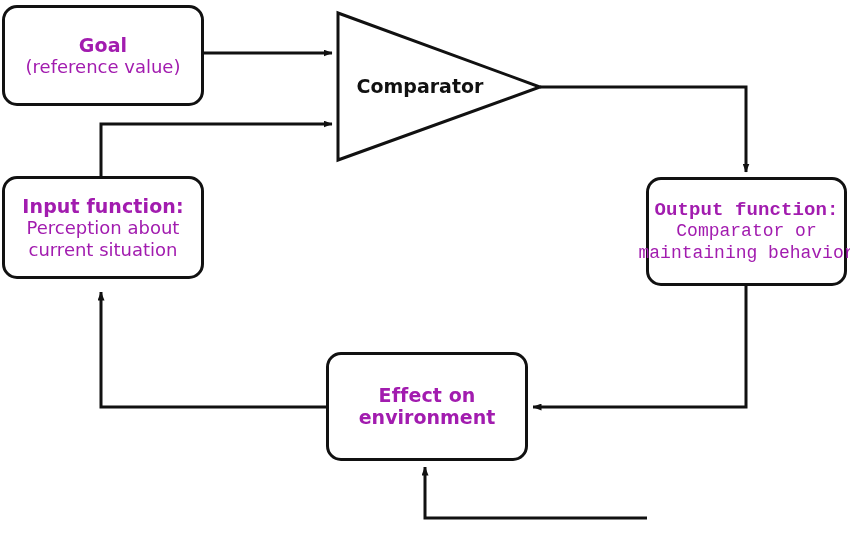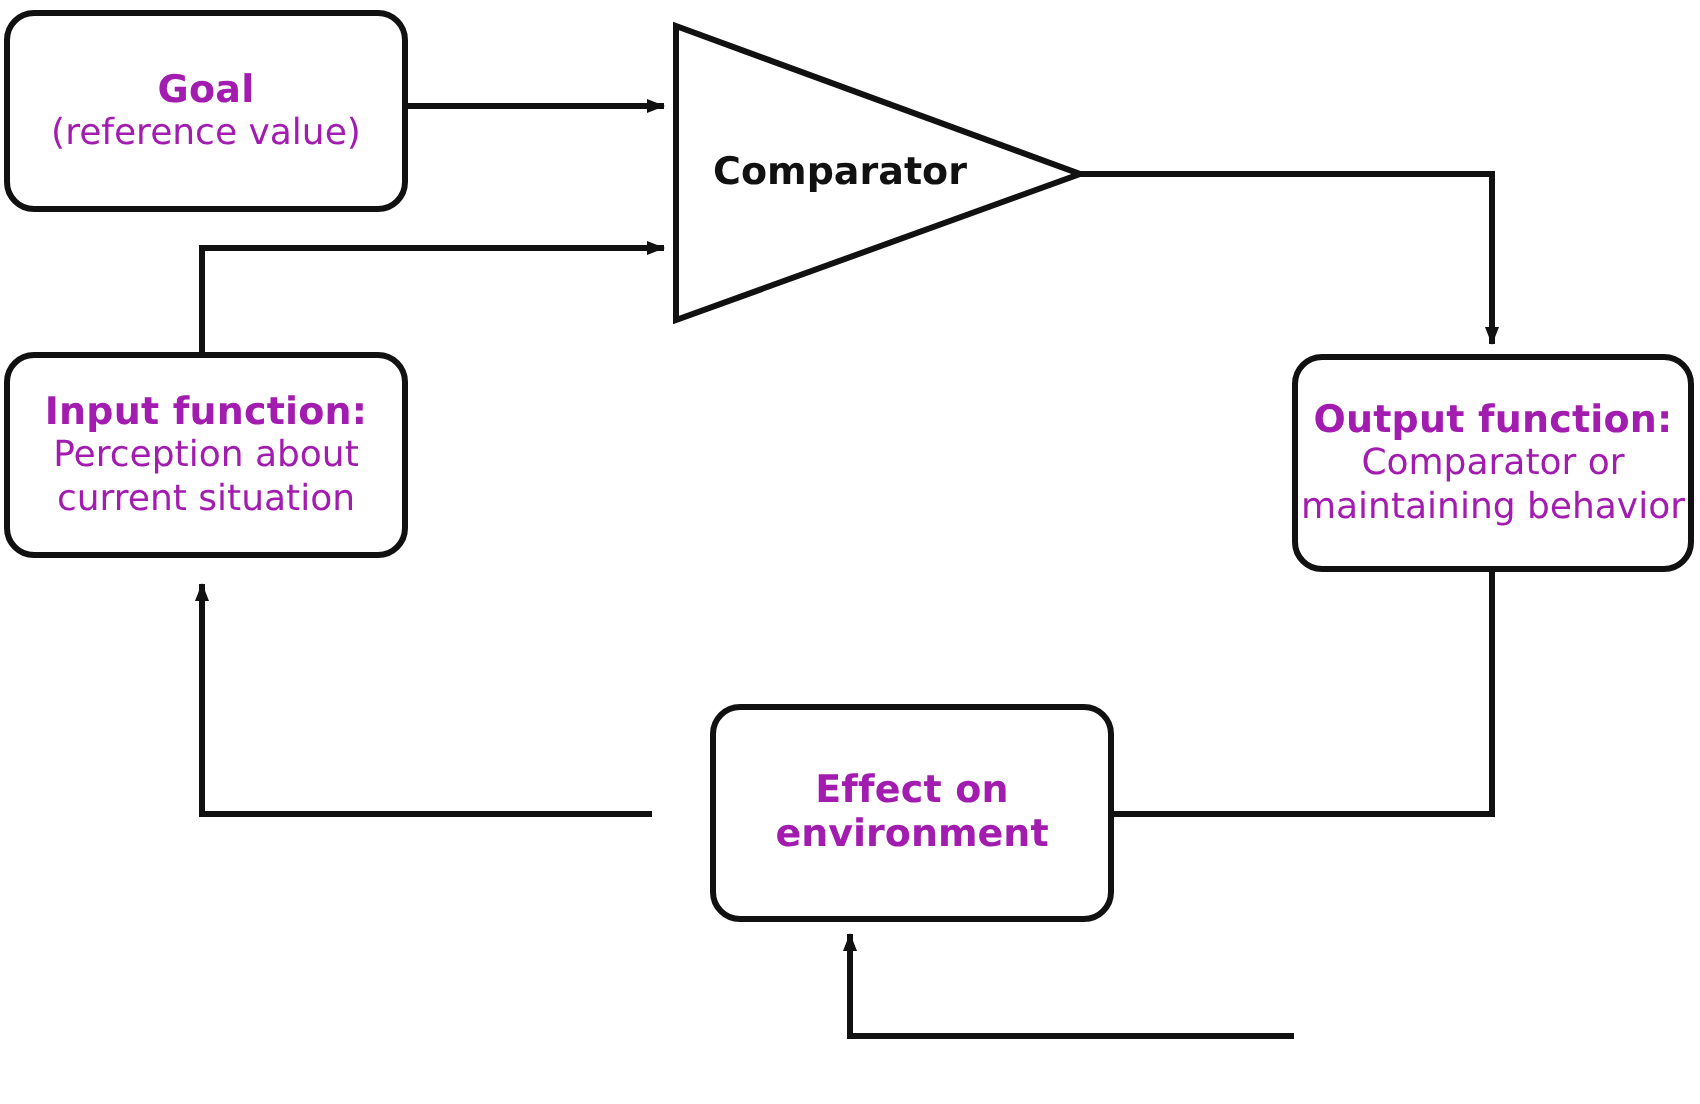--- a/index.html
+++ b/index.html
@@ -49,22 +49,22 @@
     white-space: nowrap;
   }
   .line-2.bold, .line-3.bold {
     font-weight: bold;
     font-size: 19px;
   }
 
   
   #node-goal      { left: 2px;   top: 5px;   width: 202px; height: 101px; }
   #node-input     { left: 2px;   top: 176px; width: 202px; height: 103px; }
-  #node-output    { left: 646px; top: 177px; width: 201px; height: 109px; }
-  #node-effect    { left: 326px; top: 352px; width: 202px; height: 109px; margin-left: 29px; }
+  #node-output    { left: 646px; top: 177px; width: 201px; height: 109px; font-family: Liberation Mono, monospace; }
+  #node-effect    { left: 326px; top: 352px; width: 202px; height: 109px; }
   #node-disturb   { left: 647px; top: 481px; width: 199px; height: 70px; }
 
   
   #edges {
     position: absolute;
     left: 0; top: 0;
     width: 850px;
     height: 552px;
     z-index: 1;
   }

